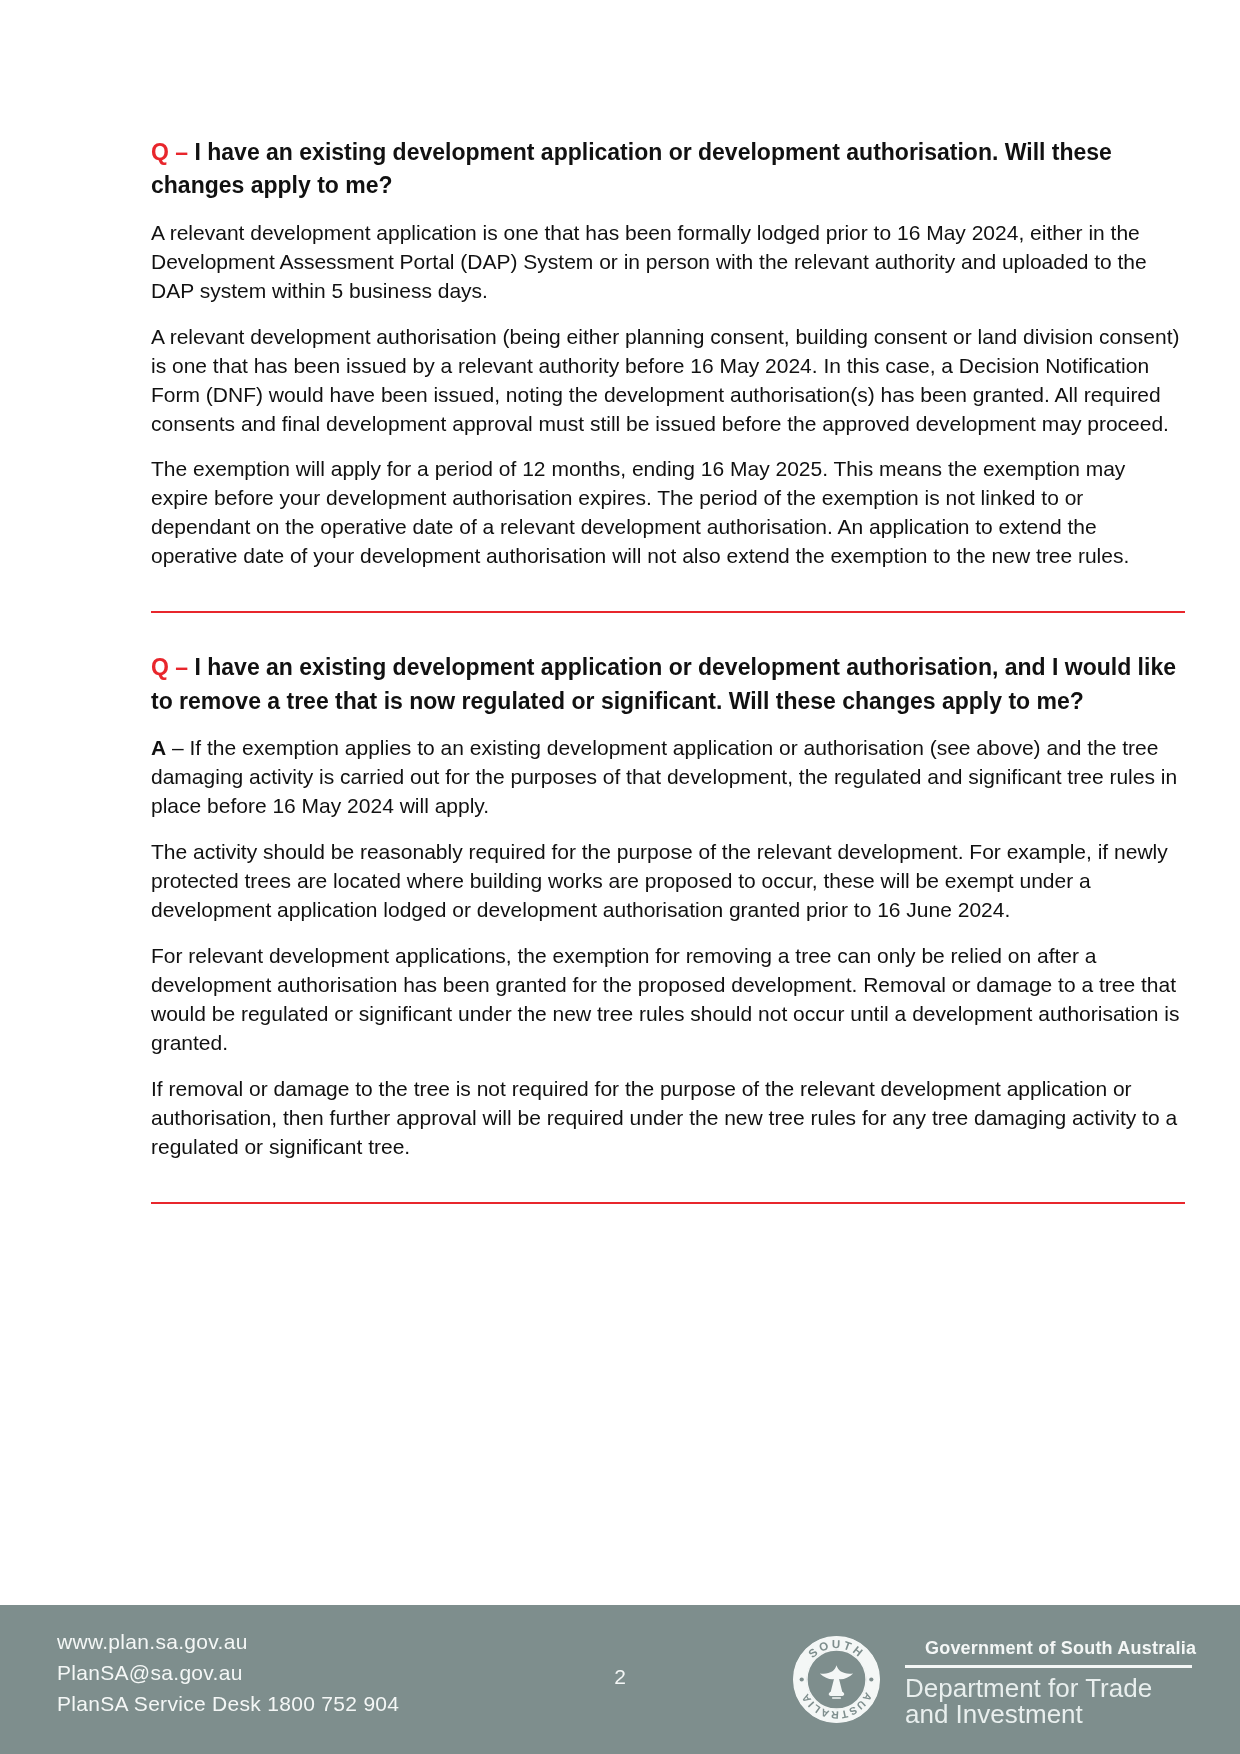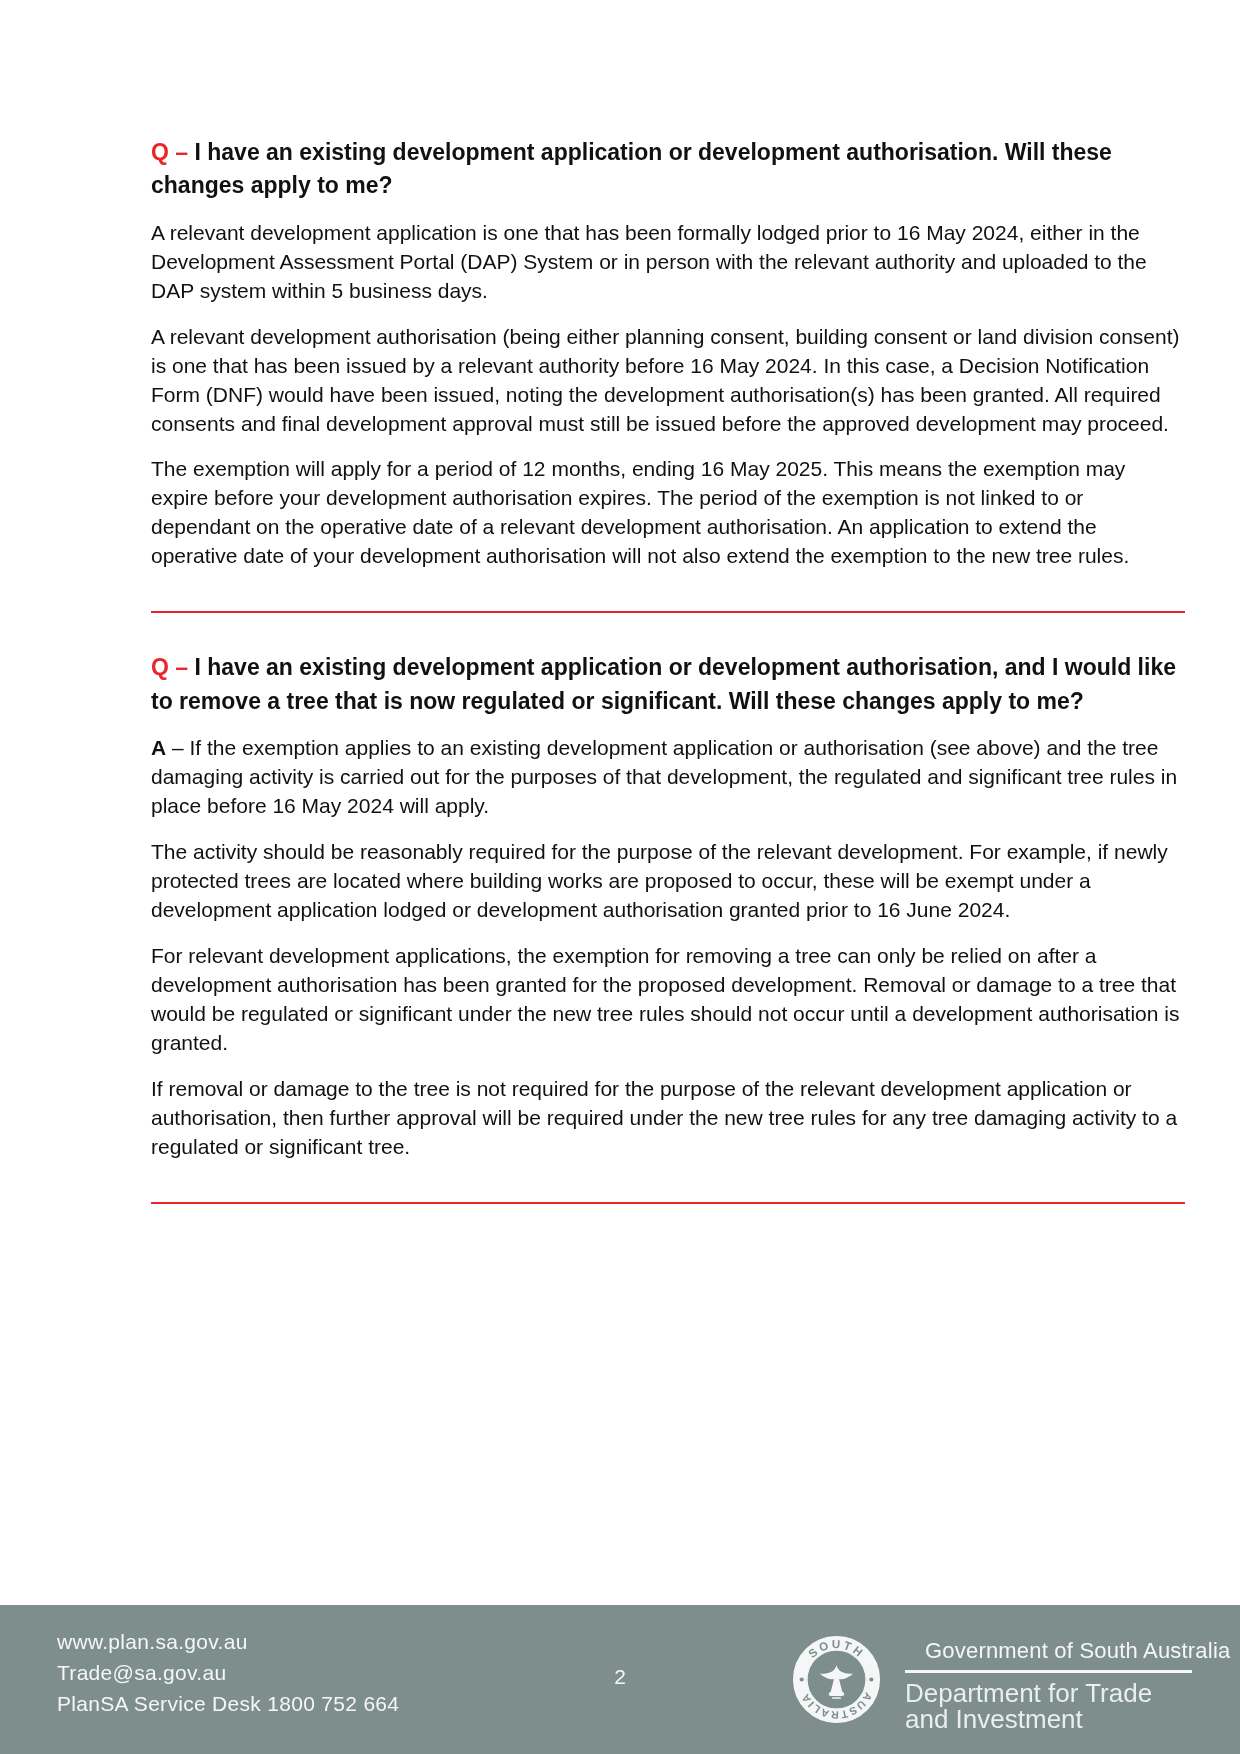--- a/index.html
+++ b/index.html
@@ -77,22 +77,22 @@
     width:87px;
     height:87px;
   }
   .gov-block{
     position:absolute;
     left:905px;
     top:33px;
     width:300px;
   }
   .gov-title{
-    font-size:22px;
-    font-weight:normal;
+    font-size:18px;
+    font-weight:bold;
     letter-spacing:0.2px;
     white-space:nowrap;
     margin-left:20px;
   }
   .gov-rule{
     width:287px;
     height:3px;
     background:var(--footer-text);
     margin:6px 0 7px 0;
   }
@@ -136,22 +136,22 @@
     </section>
 
     <hr class="divider">
 
   </main>
 
   <footer class="footer">
 
     <div class="contact">
       <div>www.plan.sa.gov.au</div>
-      <div>Trade@sa.gov.au</div>
-      <div>PlanSA Service Desk 1800 752 664</div>
+      <div>PlanSA@sa.gov.au</div>
+      <div>PlanSA Service Desk 1800 752 904</div>
     </div>
 
     <div class="page-number">2</div>
 
     <svg class="logo" viewBox="0 0 86 86" xmlns="http://www.w3.org/2000/svg" aria-hidden="true">
       <defs>
         <path id="arcTop" d="M 12 43 A 31 31 0 0 1 74 43"></path>
         <path id="arcBottom" d="M 74.5 43 A 31.5 31.5 0 0 1 11.5 43"></path>
       </defs>
       <g>

